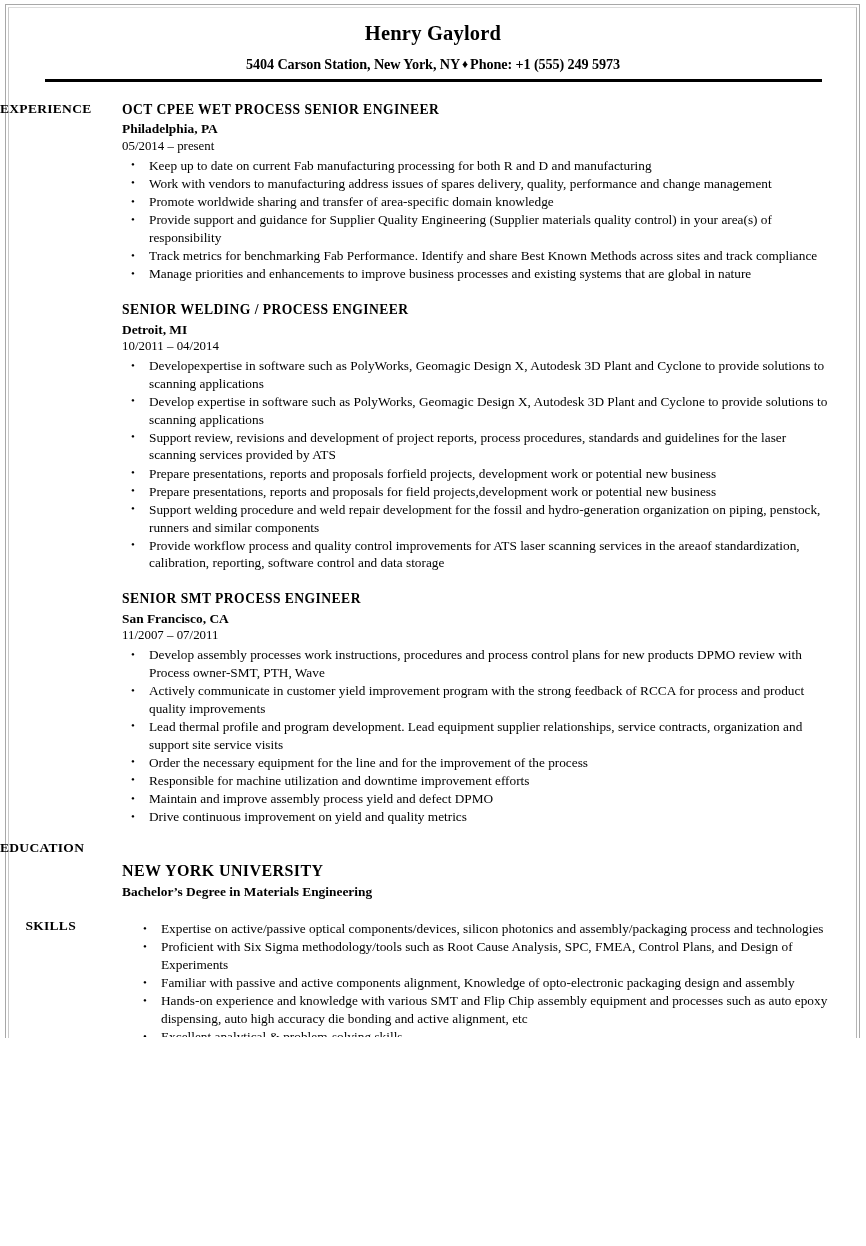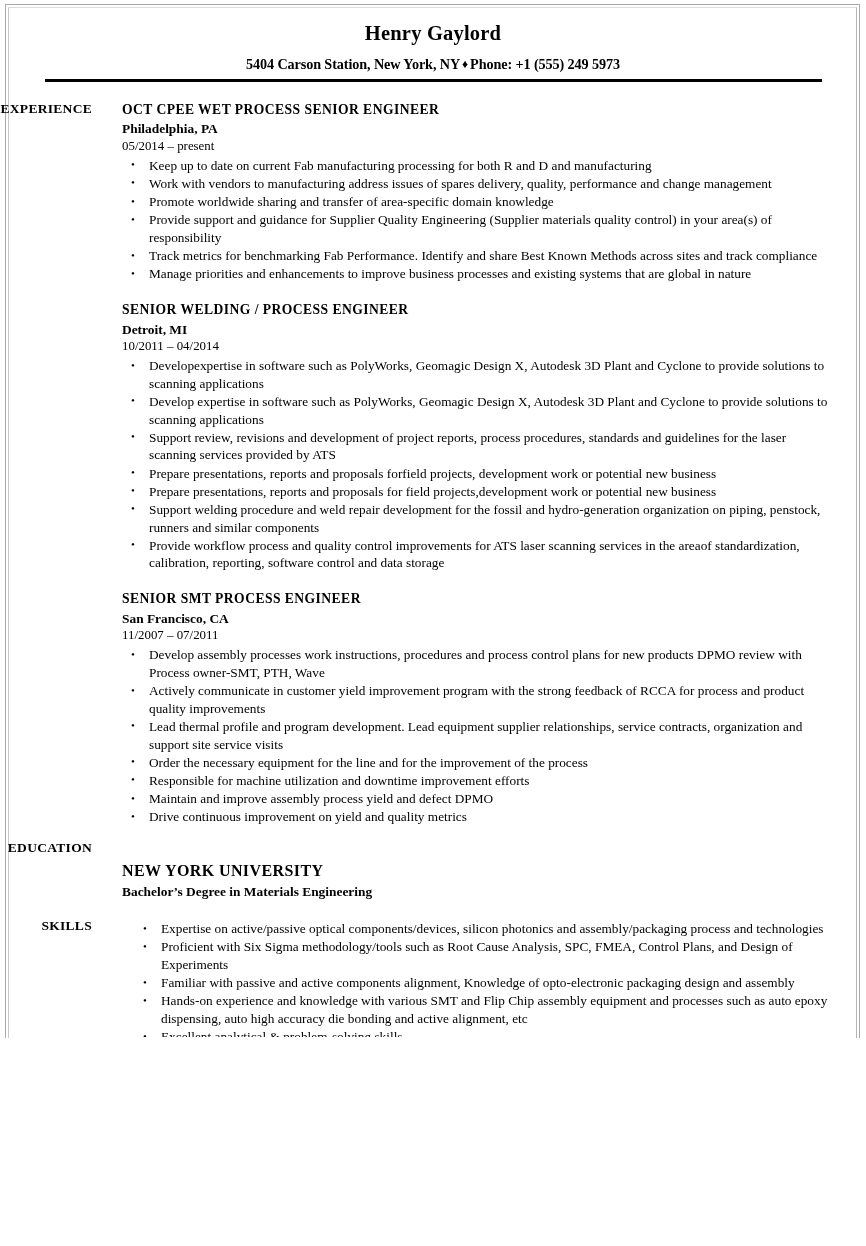--- a/index.html
+++ b/index.html
@@ -86,21 +86,21 @@
 
   
   .section {
     display: flex;
     align-items: flex-start;
   }
   .sec-label {
     width: 122px;
     flex: 0 0 122px;
     text-align: right;
-    padding-right: 30px;
+    padding-right: 46px;
     box-sizing: border-box;
     font-size: 13.5px;
     font-weight: bold;
     letter-spacing: 0.3px;
     line-height: 1.25;
   }
   .sec-body {
     flex: 1 1 auto;
     padding-right: 36px;
     box-sizing: border-box;

